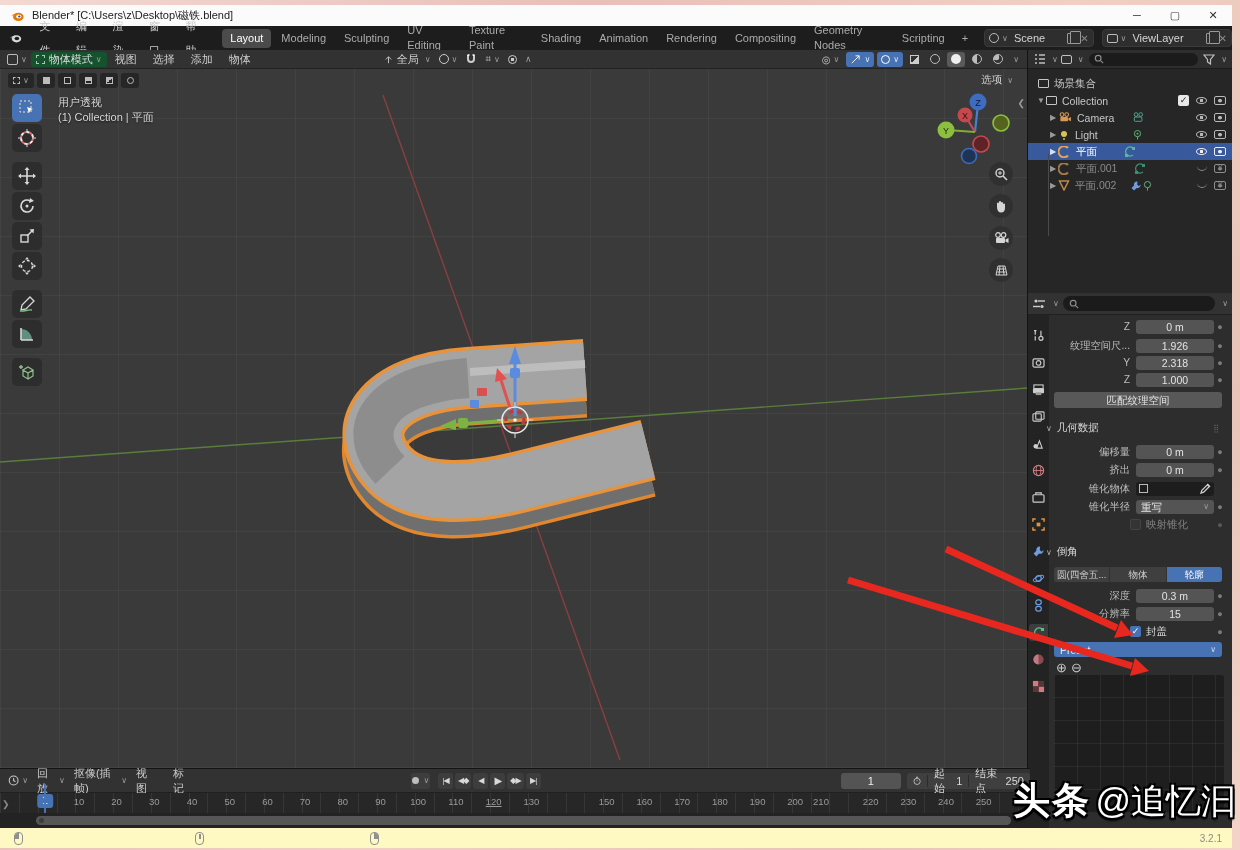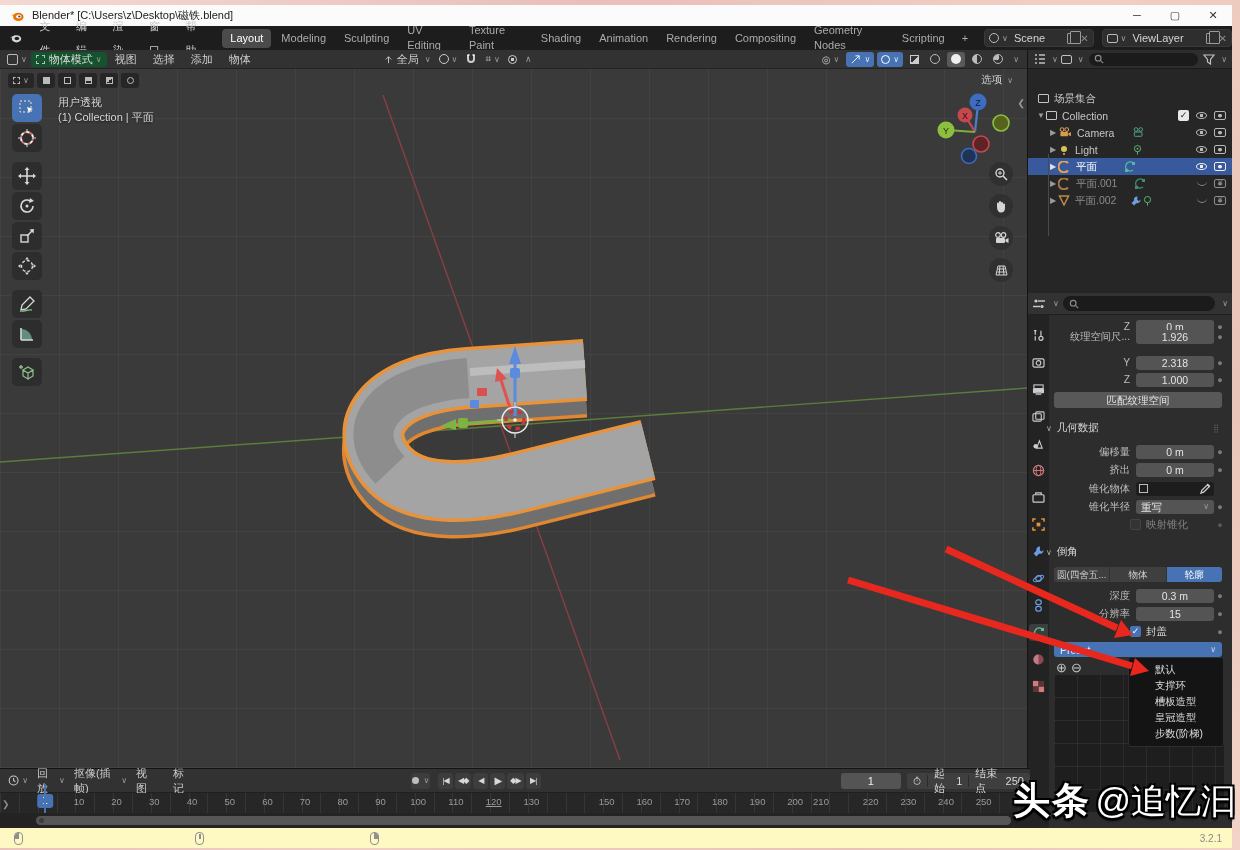--- a/index.html
+++ b/index.html
@@ -487,21 +487,21 @@
           <circle cx="5" cy="5" r="3.4" fill="none" stroke="#8d8d8d" stroke-width="1.4"></circle>
           <line x1="7.6" y1="7.6" x2="11" y2="11" stroke="#8d8d8d" stroke-width="1.4"></line>
         </svg>
     </div>
     <svg width="12" height="11" viewBox="0 0 12 11">
         <path d="M1 1h10L7.5 5.5V10L4.5 8V5.5z" fill="none" stroke="#c0c0c0" stroke-width="1.2"></path>
       </svg>
       <span class="dd">∨</span>
   </div>
 
-  <div class="orow" style="margin-top:21px">
+  <div class="orow" style="margin-top:6px">
     <span class="mini-ic" style="border:1px solid #c6c6c6;width:11px;height:9px;border-radius:1px;margin-left:2px"></span>
     <span class="nm">场景集合</span>
   </div>
 
   <div class="orow">
     <span class="tri">▼</span>
     <span class="mini-ic" style="border:1px solid #c6c6c6;width:11px;height:9px;border-radius:1px"></span>
     <span class="nm">Collection</span>
     <span class="r-ics">
       <span class="cbx"></span>
@@ -710,21 +710,21 @@
           <rect x="1" y="7" width="6" height="6" fill="#5a3538"></rect>
         </svg>
       </span>
   </div>
 
   <div class="prow" style="top:26px">
     <span class="plabel">Z</span>
     <span class="pfield">0 m</span>
     <span class="pdot">●</span>
   </div>
-  <div class="prow" style="top:36px">
+  <div class="prow" style="top:45px">
     <span class="plabel">纹理空间尺...</span>
     <span class="pfield">1.926</span>
     <span class="pdot">●</span>
   </div>
   <div class="prow" style="top:62px">
     <span class="plabel">Y</span>
     <span class="pfield">2.318</span>
     <span class="pdot">●</span>
   </div>
   <div class="prow" style="top:79px">
@@ -800,27 +800,20 @@
   <div class="preset" style="top:349px">
     <span>Preset</span>
     <span class="dd" style="color:#cdd8ec">∨</span>
   </div>
   <div class="addsub" style="top:367px">
     <span>⊕</span>
     <span>⊖</span>
   </div>
   <div class="profgrid"></div>
 
-  <div class="pmenu">
-    <div class="mi">默认</div>
-    <div class="mi">支撑环</div>
-    <div class="mi">槽板造型</div>
-    <div class="mi">皇冠造型</div>
-    <div class="mi">步数(阶梯)</div>
-  </div>
 </div>
 
 <div class="timeline">
   <div class="tlh">
     <svg width="13" height="13" viewBox="0 0 14 14" style="margin-left:8px">
         <circle cx="7" cy="7" r="5.5" fill="none" stroke="#ccc" stroke-width="1.3"></circle>
         <path d="M7 4v3l2.2 1.6" stroke="#ccc" stroke-width="1.3" fill="none"></path>
       </svg>
       <span class="dd">∨</span>
     <span class="m">回放</span>

